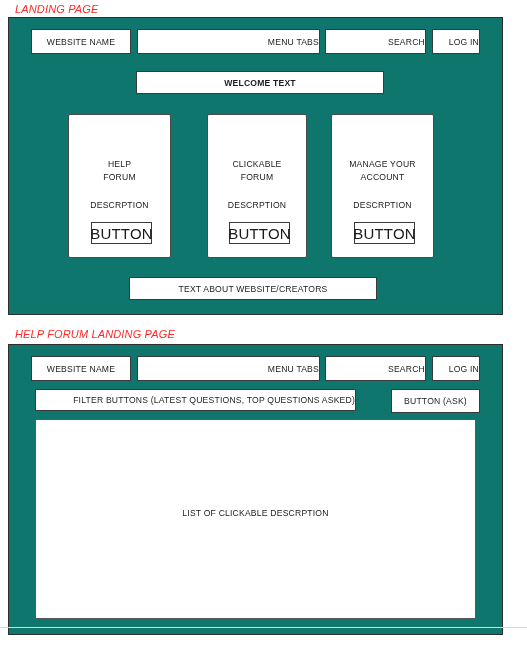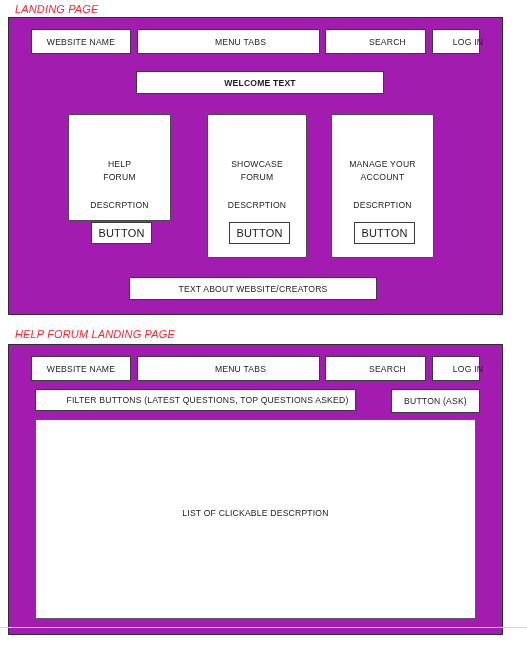--- a/index.html
+++ b/index.html
@@ -24,39 +24,39 @@
     font-weight: 400;
     letter-spacing: 0.15px;
     white-space: nowrap;
     font-style: italic;
   }
 
   
   .wire-frame {
     position: absolute;
     border: 1.5px solid #2e2e2e;
-    background: #a21caf;
+    background: #0f766e;
     box-sizing: border-box;
   }
 
   
   .wbox {
     position: absolute;
     box-sizing: border-box;
     border: 1.3px solid #3a3a3a;
     background: #ffffff;
     font-size: 8.6px;
     letter-spacing: 0.2px;
     color: #1c1c1c;
     display: flex;
     align-items: center;
     white-space: nowrap;
   }
   .wbox.center { justify-content: center; }
-  .wbox.left   { justify-content: center; padding-left: 24px; }
+  .wbox.left   { justify-content: flex-end; padding-left: 24px; }
 
   
   .card {
     position: absolute;
     box-sizing: border-box;
     border: 1.4px solid #4a4a4a;
     border-radius: 2px;
     background: #ffffff;
   }
   .card-title {
@@ -74,21 +74,21 @@
     right: 0;
     text-align: center;
     font-size: 8.6px;
     letter-spacing: 0.2px;
   }
   .card-btn {
     position: absolute;
     box-sizing: border-box;
     border: 1.3px solid #3a3a3a;
     background: #ffffff;
-    font-size: 11px;
+    font-size: 15px;
     letter-spacing: 0.2px;
     display: flex;
     align-items: center;
     justify-content: center;
   }
 
   
   .list-panel {
     position: absolute;
     box-sizing: border-box;
@@ -146,31 +146,31 @@
   </div>
 
   <div class="wbox left" style="left:423px; top:11px; width:48px; height:25px;">
     <span>LOG IN</span>
   </div>
 
   <div class="wbox center" style="left:127px; top:53px; width:248px; height:23px;font-weight:bold;">
     <span>WELCOME TEXT</span>
   </div>
 
-  <div class="card" style="left:59px; top:96px; width:103px; height:107px;">
+  <div class="card" style="left:59px; top:96px; width:103px; height:144px;">
     <div class="card-title" style="top:43px;">HELP</div>
     <div class="card-title" style="top:56px;">FORUM</div>
     <div class="card-desc" style="top:85px;">DESCRPTION</div>
     <div class="card-btn" style="left:22px; top:107px; width:61px; height:22px;">
       <span>BUTTON</span>
     </div>
   </div>
 
   <div class="card" style="left:198px; top:96px; width:100px; height:144px;">
-    <div class="card-title" style="top:43px;">SHOWCASE</div>
+    <div class="card-title" style="top:43px;">CLICKABLE</div>
     <div class="card-title" style="top:56px;">FORUM</div>
     <div class="card-desc" style="top:85px;">DESCRPTION</div>
     <div class="card-btn" style="left:21px; top:107px; width:61px; height:22px;">
       <span>BUTTON</span>
     </div>
   </div>
 
   <div class="card" style="left:322px; top:96px; width:103px; height:144px;">
     <div class="card-title" style="top:43px;">MANAGE YOUR</div>
     <div class="card-title" style="top:56px;">ACCOUNT</div>

